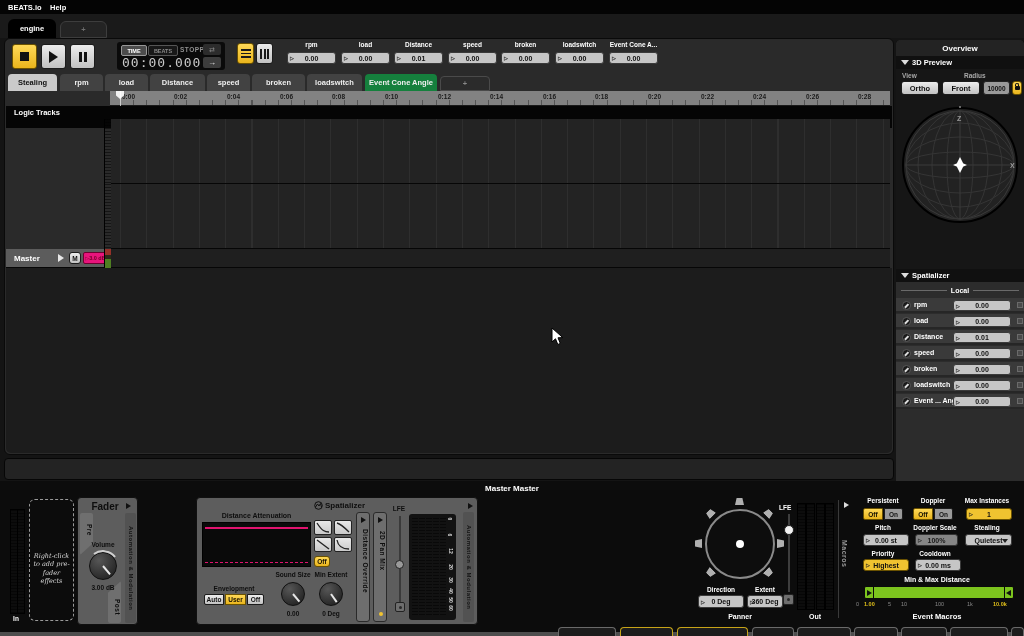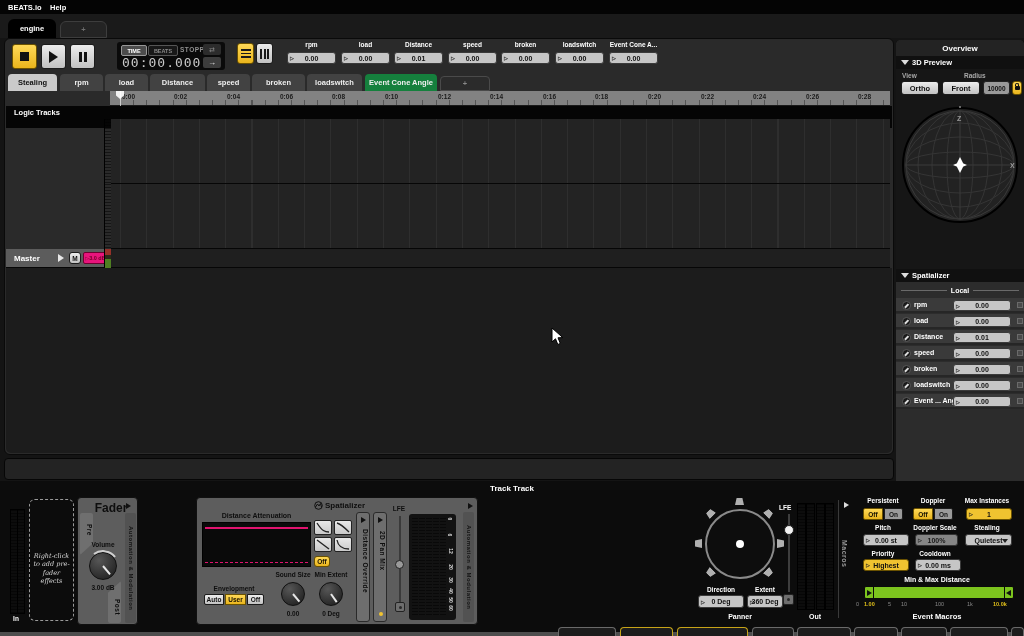--- a/index.html
+++ b/index.html
@@ -320,33 +320,33 @@
       <span class="a lbl" style="left:18px;top:3px;font-size:7px;">Event ... Angle</span>
       <div class="field" style="left:57px;top:2px;width:58px;height:11px;font-size:7px;">
           <span class="tri">▷</span>
           <span>0.00</span>
         </div>
       <span class="psq"></span>
     </div>
   </div>
 
   <div class="a" style="left:0;top:481px;width:1024px;height:155px;background:#0c0c0c;">
-    <div class="a c lbl" style="left:0;top:3px;width:1024px;font-size:8px;">Track Track</div>
+    <div class="a c lbl" style="left:0;top:3px;width:1024px;font-size:8px;">Master Master</div>
   </div>
 
   <div class="a meterB seg" style="left:10px;top:509px;width:6px;height:103px;border:1px solid #000;"></div>
   <div class="a meterB seg" style="left:17px;top:509px;width:6px;height:103px;border:1px solid #000;"></div>
   <span class="a lbl c" style="left:6px;top:615px;width:20px;font-size:6.5px;">In</span>
 
   <div class="a" style="left:29px;top:499px;width:45px;height:122px;border:1px dashed #9a9a9a;border-radius:6px;box-sizing:border-box;">
     <div style="margin-top:52px;padding:0 2px;text-align:center;font-family:'DejaVu Serif',serif;font-style:italic;font-size:6.5px;color:#d8d8d8;line-height:1.3;">Right-click to add pre-fader effects</div>
   </div>
 
   <div class="module" style="left:77px;top:497px;width:61px;height:128px;">
-    <span class="dlbl a c" style="left:6px;top:3px;width:54px;font-size:12px;">Fader</span>
+    <span class="dlbl a c" style="left:0;top:3px;width:54px;font-size:10px;">Fader</span>
     <span style="position:absolute;left:48px;top:5px;width:0;height:0;border-left:5px solid #111;border-top:3.5px solid transparent;border-bottom:3.5px solid transparent;"></span>
     <div class="a" style="left:2px;top:15px;width:13px;height:42px;background:#6f6f6f;border-radius:2px;clip-path:polygon(0 0,100% 0,100% 72%,0 100%);">
       <span class="vtext dlbl" style="font-size:6.5px;width:13px;height:34px;display:block;">Pre</span>
     </div>
     <div class="a" style="left:30px;top:83px;width:13px;height:42px;background:#6f6f6f;border-radius:2px;clip-path:polygon(0 28%,100% 0,100% 100%,0 100%);">
       <span class="vtext dlbl" style="font-size:6.5px;width:13px;height:40px;display:block;padding-top:12px;box-sizing:border-box;">Post</span>
     </div>
     <span class="dlbl a c" style="left:0px;top:43px;width:50px;font-size:6.5px;">Volume</span>
     <div class="knob" style="left:11px;top:54px;width:28px;height:28px;">
       <div class="arc" style="border-top-color:#cfcfcf;transform:rotate(8deg);"></div>

